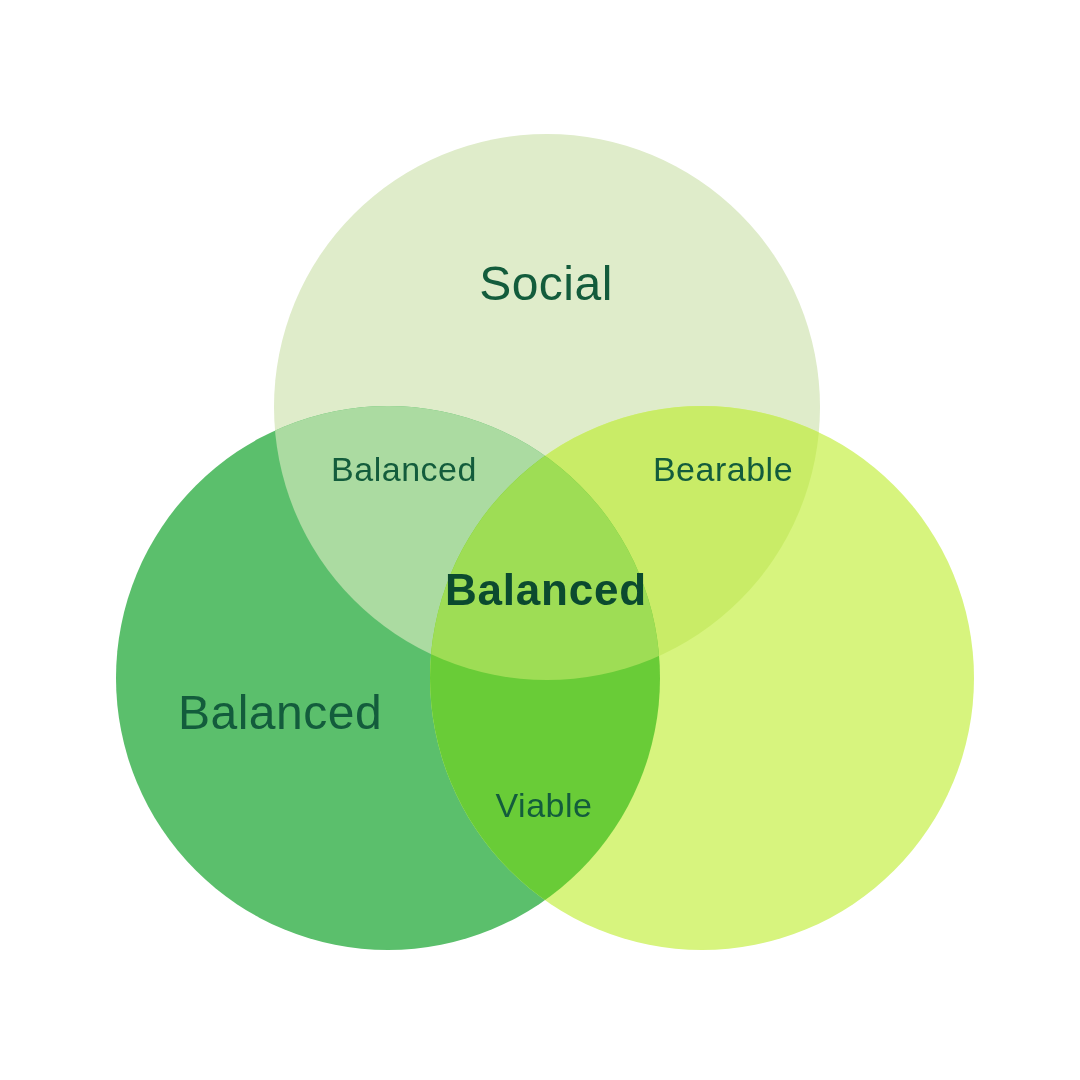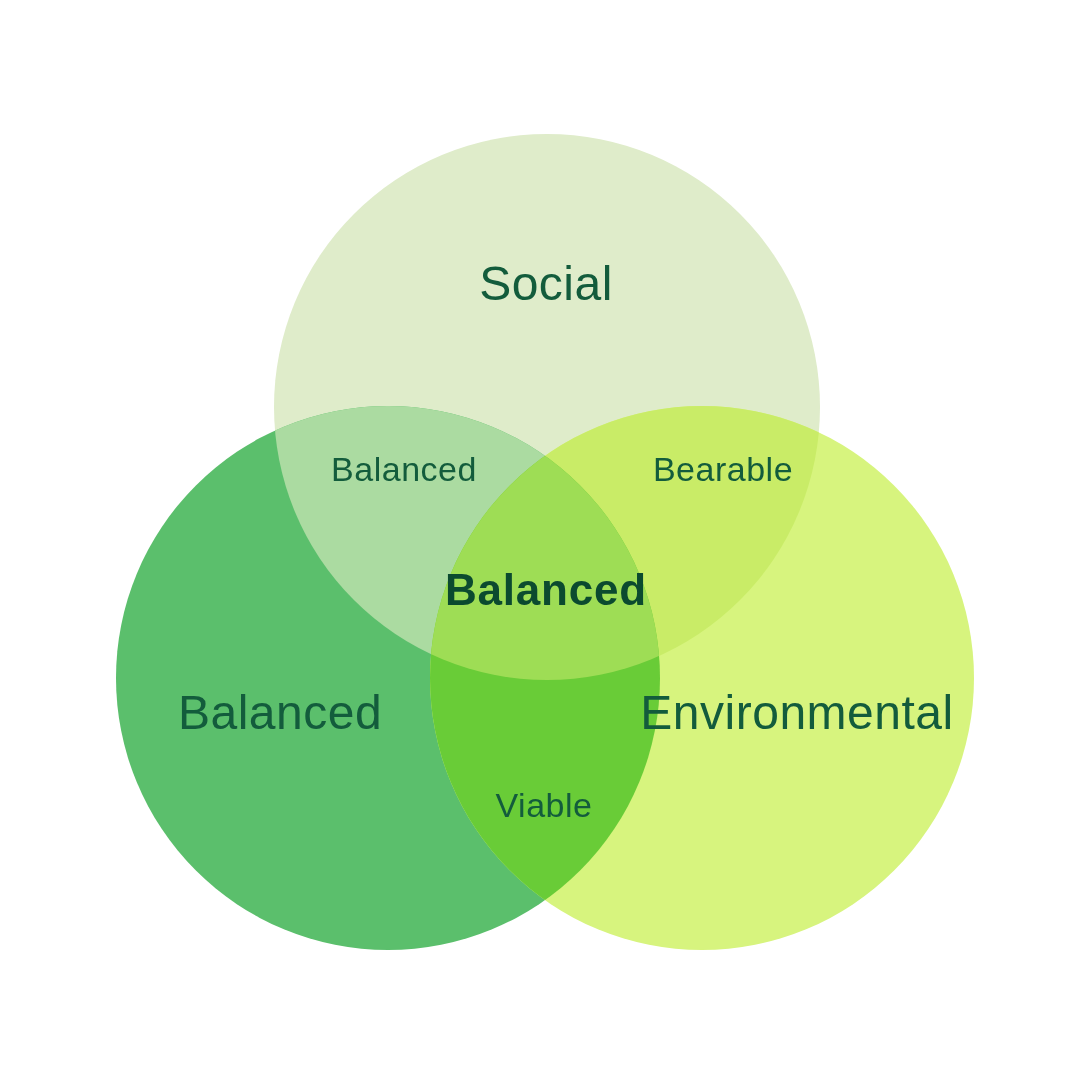--- a/index.html
+++ b/index.html
@@ -77,17 +77,16 @@
   <div class="label main" style="left:546px; top:283px;">Social</div>
 
   <div class="label overlap" style="left:404px; top:469px;">Balanced</div>
 
   <div class="label overlap" style="left:723px; top:469px;text-align:right;">Bearable</div>
 
   <div class="label center" style="left:546px; top:590px;">Balanced</div>
 
   <div class="label main" style="left:280px; top:712px;">Balanced</div>
 
-  <div class="label main" style="left:797px; top:712px;">Environmental</div>
 
   <div class="label overlap" style="left:544px; top:790px;margin-top:15px;">Viable</div>
 
 </div>
 
 </body></html>

